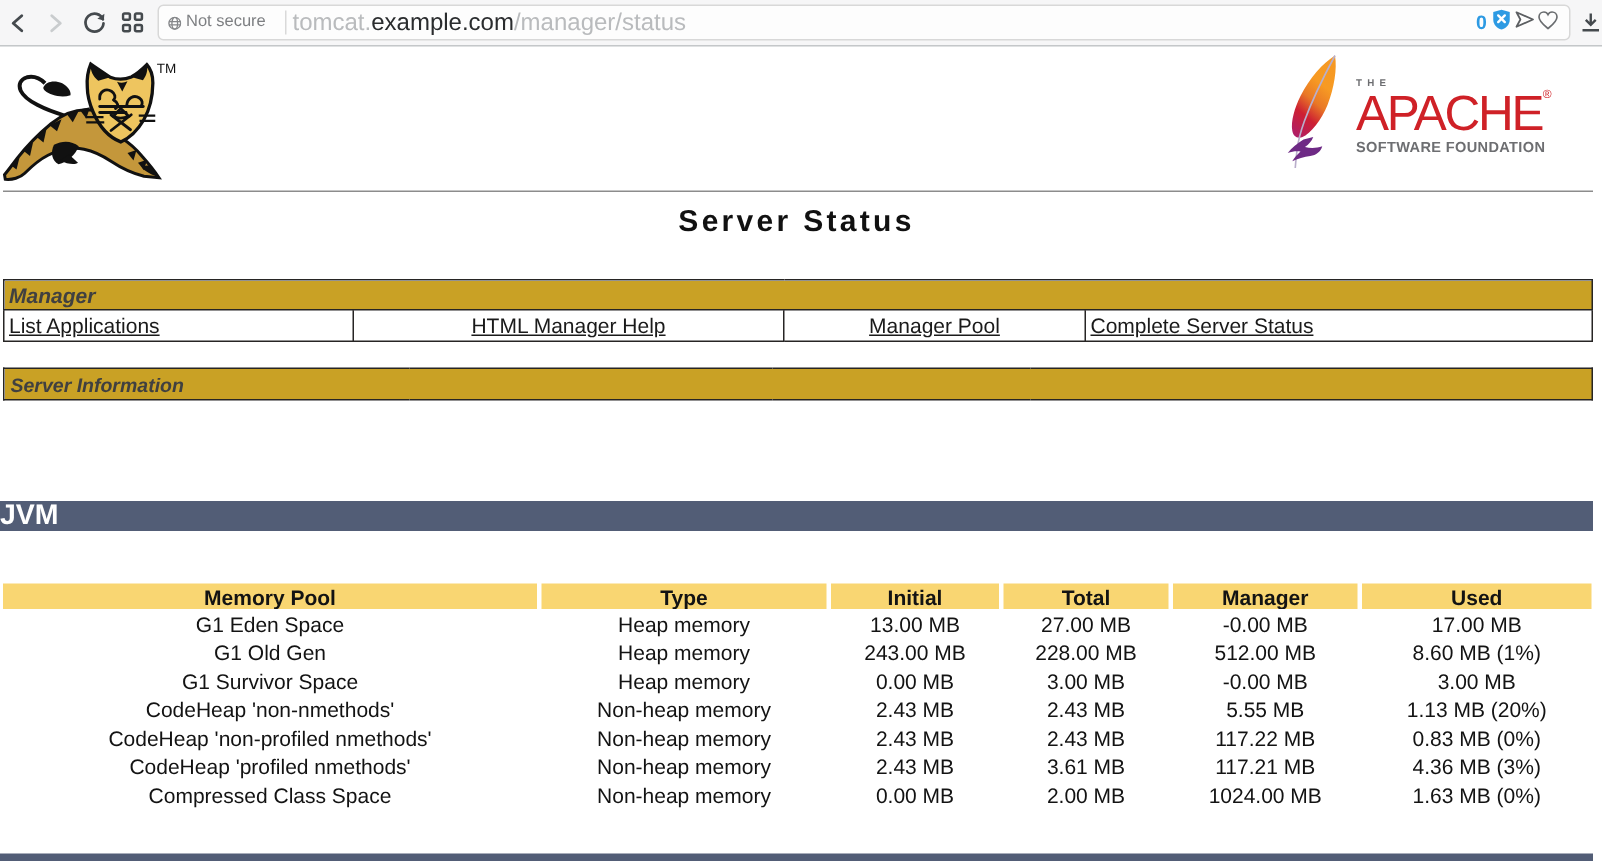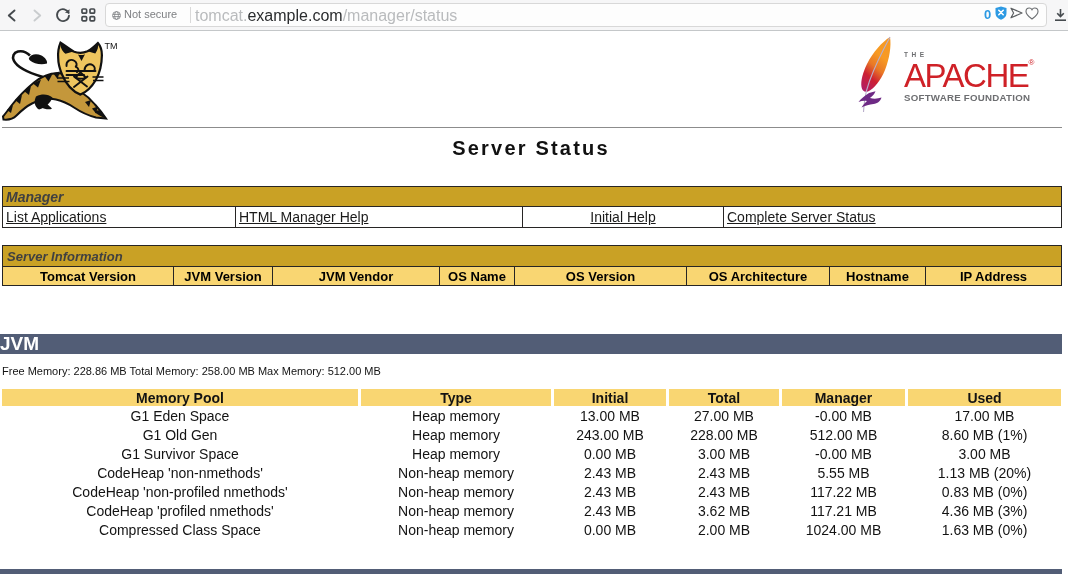--- a/index.html
+++ b/index.html
@@ -150,56 +150,45 @@
         <col style="width:287px">
         <col style="width:201px">
         <col>
       </colgroup>
     <tbody>
         <tr style="height:20px">
           <td colspan="4" class="gold">Manager</td>
         </tr>
     <tr style="height:21px">
       <td style="width:233px"><a href="#">List Applications</a></td>
-      <td style="width:287px;"><a href="#">HTML Manager Help</a></td>
-      <td style="width:201px;text-align:center"><a href="#">Initial Help</a></td>
+      <td style="width:287px;text-align:center"><a href="#">HTML Manager Help</a></td>
+      <td style="width:201px;text-align:center"><a href="#">Manager Pool</a></td>
       <td style=""><a href="#">Complete Server Status</a></td>
     </tr>
   </tbody>
     </table>
 
   <table class="btbl" id="si">
     <colgroup>
         <col style="width:171px">
         <col style="width:99px">
         <col style="width:167px">
         <col style="width:75px">
         <col style="width:172px">
         <col style="width:143px">
         <col style="width:96px">
         <col>
       </colgroup>
     <tbody>
         <tr style="height:21px">
           <td colspan="8" class="gold">Server Information</td>
         </tr>
-    <tr style="height:19px">
-      <td class="khaki" style="width:171px">Tomcat Version</td>
-      <td class="khaki" style="width:99px">JVM Version</td>
-      <td class="khaki" style="width:167px">JVM Vendor</td>
-      <td class="khaki" style="width:75px">OS Name</td>
-      <td class="khaki" style="width:172px">OS Version</td>
-      <td class="khaki" style="width:143px">OS Architecture</td>
-      <td class="khaki" style="width:96px">Hostname</td>
-      <td class="khaki">IP Address</td>
-    </tr>
   </tbody>
     </table>
   <div class="bar" id="jvm">JVM</div>
-  <div id="freemem">Free Memory: 228.86 MB Total Memory: 258.00 MB Max Memory: 512.00 MB</div>
 
   <table id="memtbl">
     <colgroup>
         <col style="width:356px">
         <col style="width:190px">
         <col style="width:112px">
         <col style="width:110px">
         <col style="width:123px">
         <col>
       </colgroup>
@@ -249,21 +238,21 @@
           <td>Non-heap memory</td>
           <td>2.43 MB</td>
           <td>2.43 MB</td>
           <td>117.22 MB</td>
           <td>0.83 MB (0%)</td>
         </tr>
     <tr style="height:19px">
           <td>CodeHeap 'profiled nmethods'</td>
           <td>Non-heap memory</td>
           <td>2.43 MB</td>
-          <td>3.62 MB</td>
+          <td>3.61 MB</td>
           <td>117.21 MB</td>
           <td>4.36 MB (3%)</td>
         </tr>
     <tr style="height:19px">
           <td>Compressed Class Space</td>
           <td>Non-heap memory</td>
           <td>0.00 MB</td>
           <td>2.00 MB</td>
           <td>1024.00 MB</td>
           <td>1.63 MB (0%)</td>

